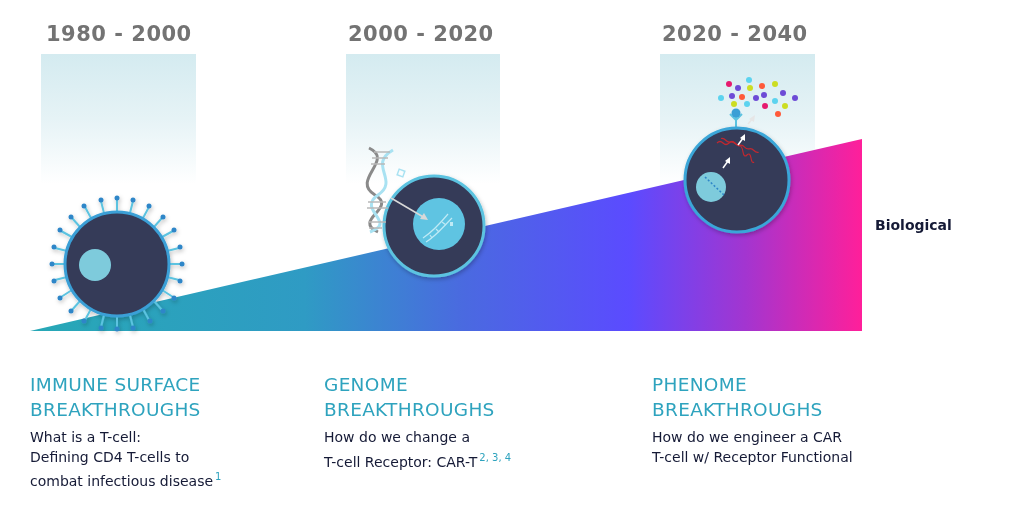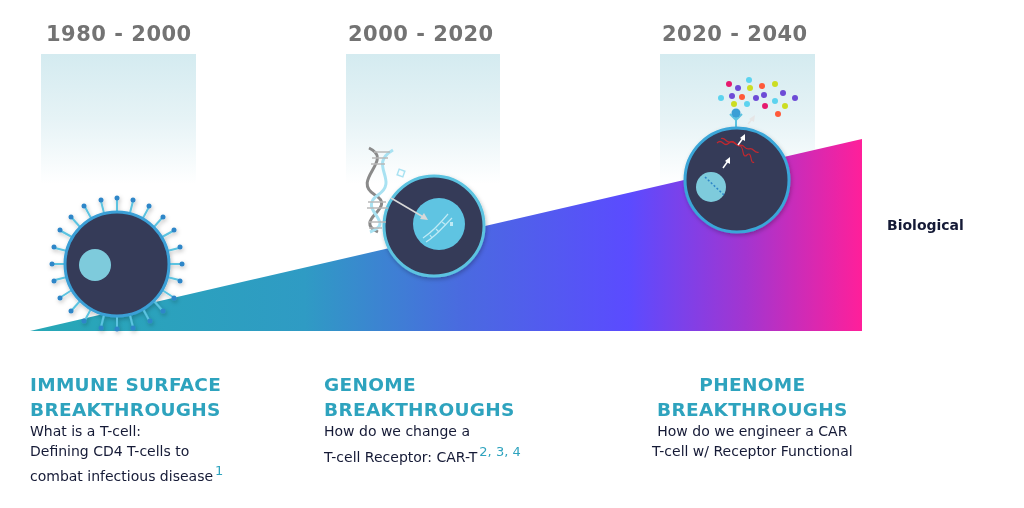--- a/index.html
+++ b/index.html
@@ -4,26 +4,26 @@
   <style>
     html, body { margin: 0; padding: 0; background: #ffffff; }
     body { width: 1024px; height: 508px; position: relative; overflow: hidden;
            font-family: "DejaVu Sans", sans-serif; }
     .era-label { position: absolute; top: 22px; font-weight: bold; font-size: 21px;
                  color: #737373; letter-spacing: 0.5px; white-space: nowrap; }
     .panel { position: absolute; top: 54px; height: 130px;
              background: linear-gradient(to bottom, #d4ebf0 0%, #e6f3f6 50%, #ffffff 100%); }
     svg.main { position: absolute; left: 0; top: 0; }
     .bio-label { position: absolute; left: 875px; top: 216px; font-weight: bold; font-size: 14px;
-                 line-height: 19px; color: #151a36; margin-left: 12px; }
+                 line-height: 19px; color: #151a36; }
     .milestone { position: absolute; top: 372px; }
-    .milestone .heading { font-weight: bold; font-size: 18.5px; line-height: 25px; color: #2ea3be;
+    .milestone .heading { font-weight: normal; font-size: 18.5px; line-height: 25px; color: #2ea3be;
                           letter-spacing: 0.3px; }
-    .milestone .desc { font-size: 14px; line-height: 19.5px; color: #151a36; }
-    .milestone .refs { font-size: 13px; color: #2ea3be; vertical-align: super; margin-left: 2px; }
+    .milestone .desc { margin-top: 6px; font-size: 14px; line-height: 19.5px; color: #151a36; }
+    .milestone .refs { font-size: 10px; color: #2ea3be; vertical-align: super; margin-left: 2px; }
   </style>
 </head>
 <body>
 
 <div class="era-label" style="left:46px;">1980 - 2000</div>
 <div class="era-label" style="left:348px;">2000 - 2020</div>
 <div class="era-label" style="left:662px;">2020 - 2040</div>
 
 <div class="panel" style="left:41px; width:155px;"></div>
 <div class="panel" style="left:346px; width:154px;"></div>
@@ -208,21 +208,21 @@
   <div class="heading">
     <div>GENOME</div>
     <div>BREAKTHROUGHS</div>
   </div>
   <div class="desc">
     <div>How do we change a</div>
     <div><span>T-cell Receptor: CAR-T</span><span class="refs">2, 3, 4</span></div>
   </div>
 </div>
 
-<div class="milestone" style="left:652px;text-align:center;">
+<div class="milestone" style="left:652px;">
   <div class="heading">
     <div>PHENOME</div>
     <div>BREAKTHROUGHS</div>
   </div>
   <div class="desc">
     <div>How do we engineer a CAR</div>
     <div>T-cell w/ Receptor Functional</div>
   </div>
 </div>
 

